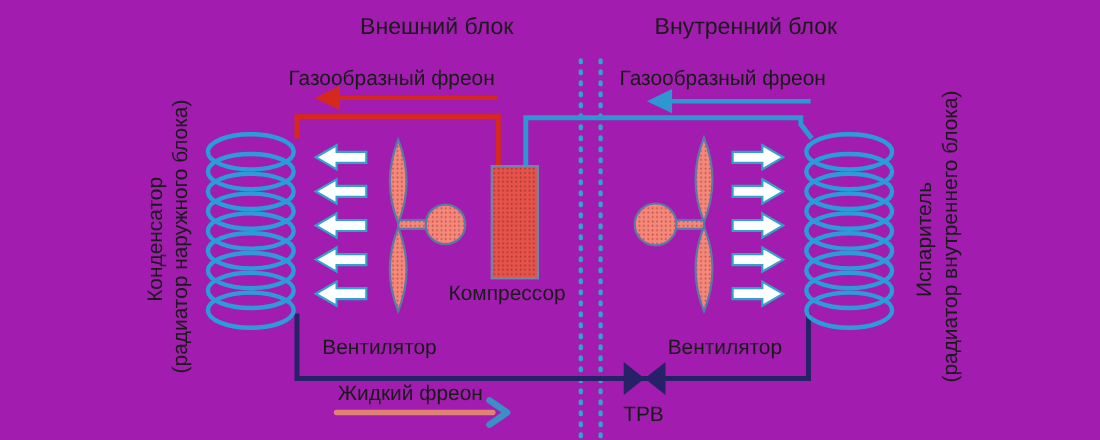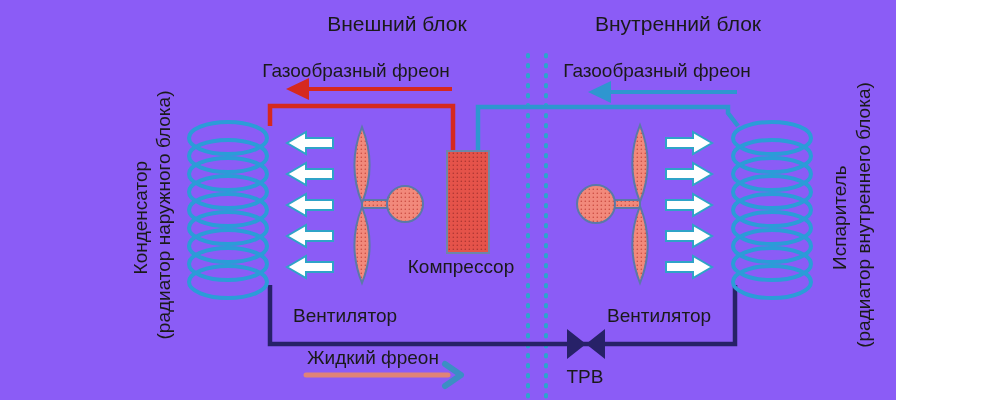--- a/index.html
+++ b/index.html
@@ -1,17 +1,17 @@
 <!DOCTYPE html>
 <html><head>
 <meta charset="utf-8">
 <style>
   html,body{margin:0;padding:0;background:#ffffff;}
   .stage{
-    position:relative;width:896px;height:400px;background:#8b5cf6;overflow:hidden;
+    position:relative;width:1000px;height:400px;background:#a21caf;overflow:hidden;
     font-family:"Liberation Sans",sans-serif;
   }
   svg text{
     fill:#1a1a1a;
     font-family:"Liberation Sans",sans-serif;
     font-size:19px;
   }
   svg text.title{font-size:21px;}
   svg text.vlabel{font-size:19px;}
   .pipe{fill:none;stroke-width:4.5px;}

